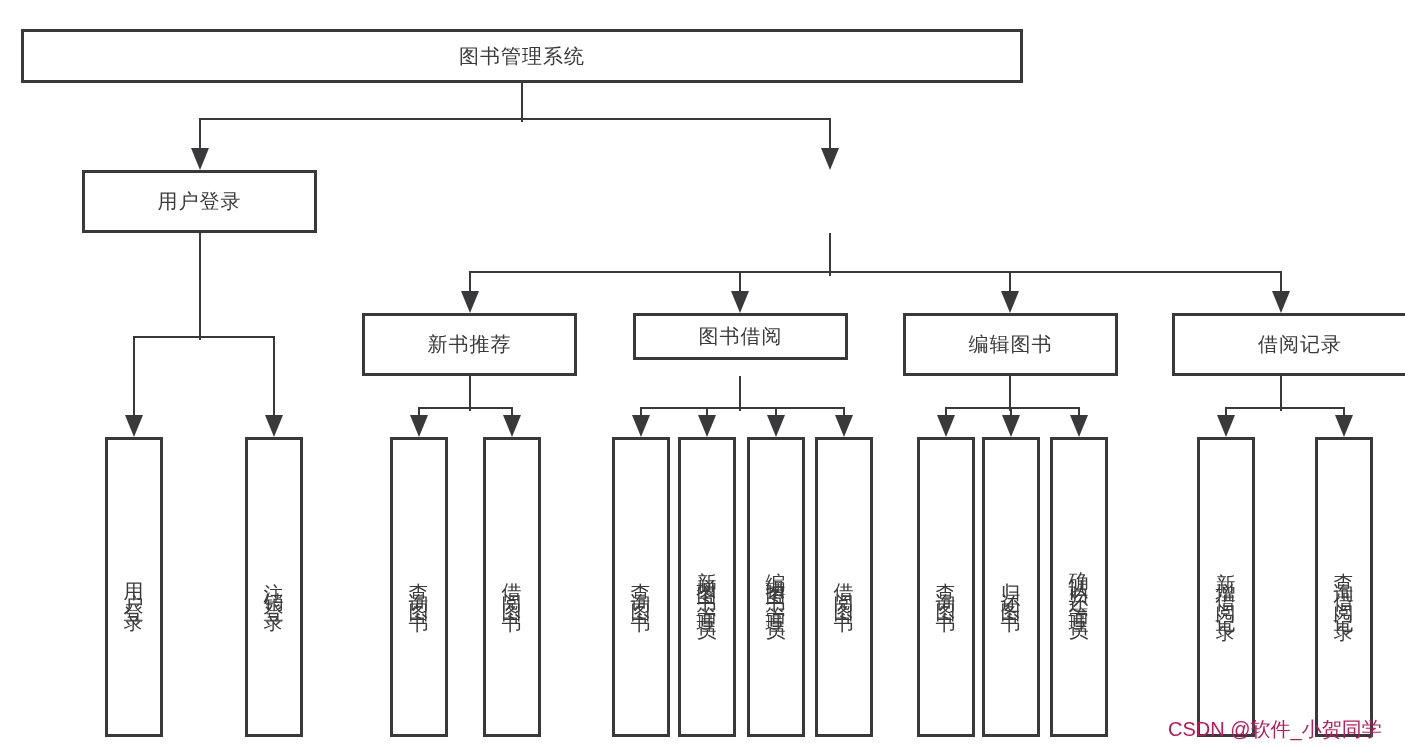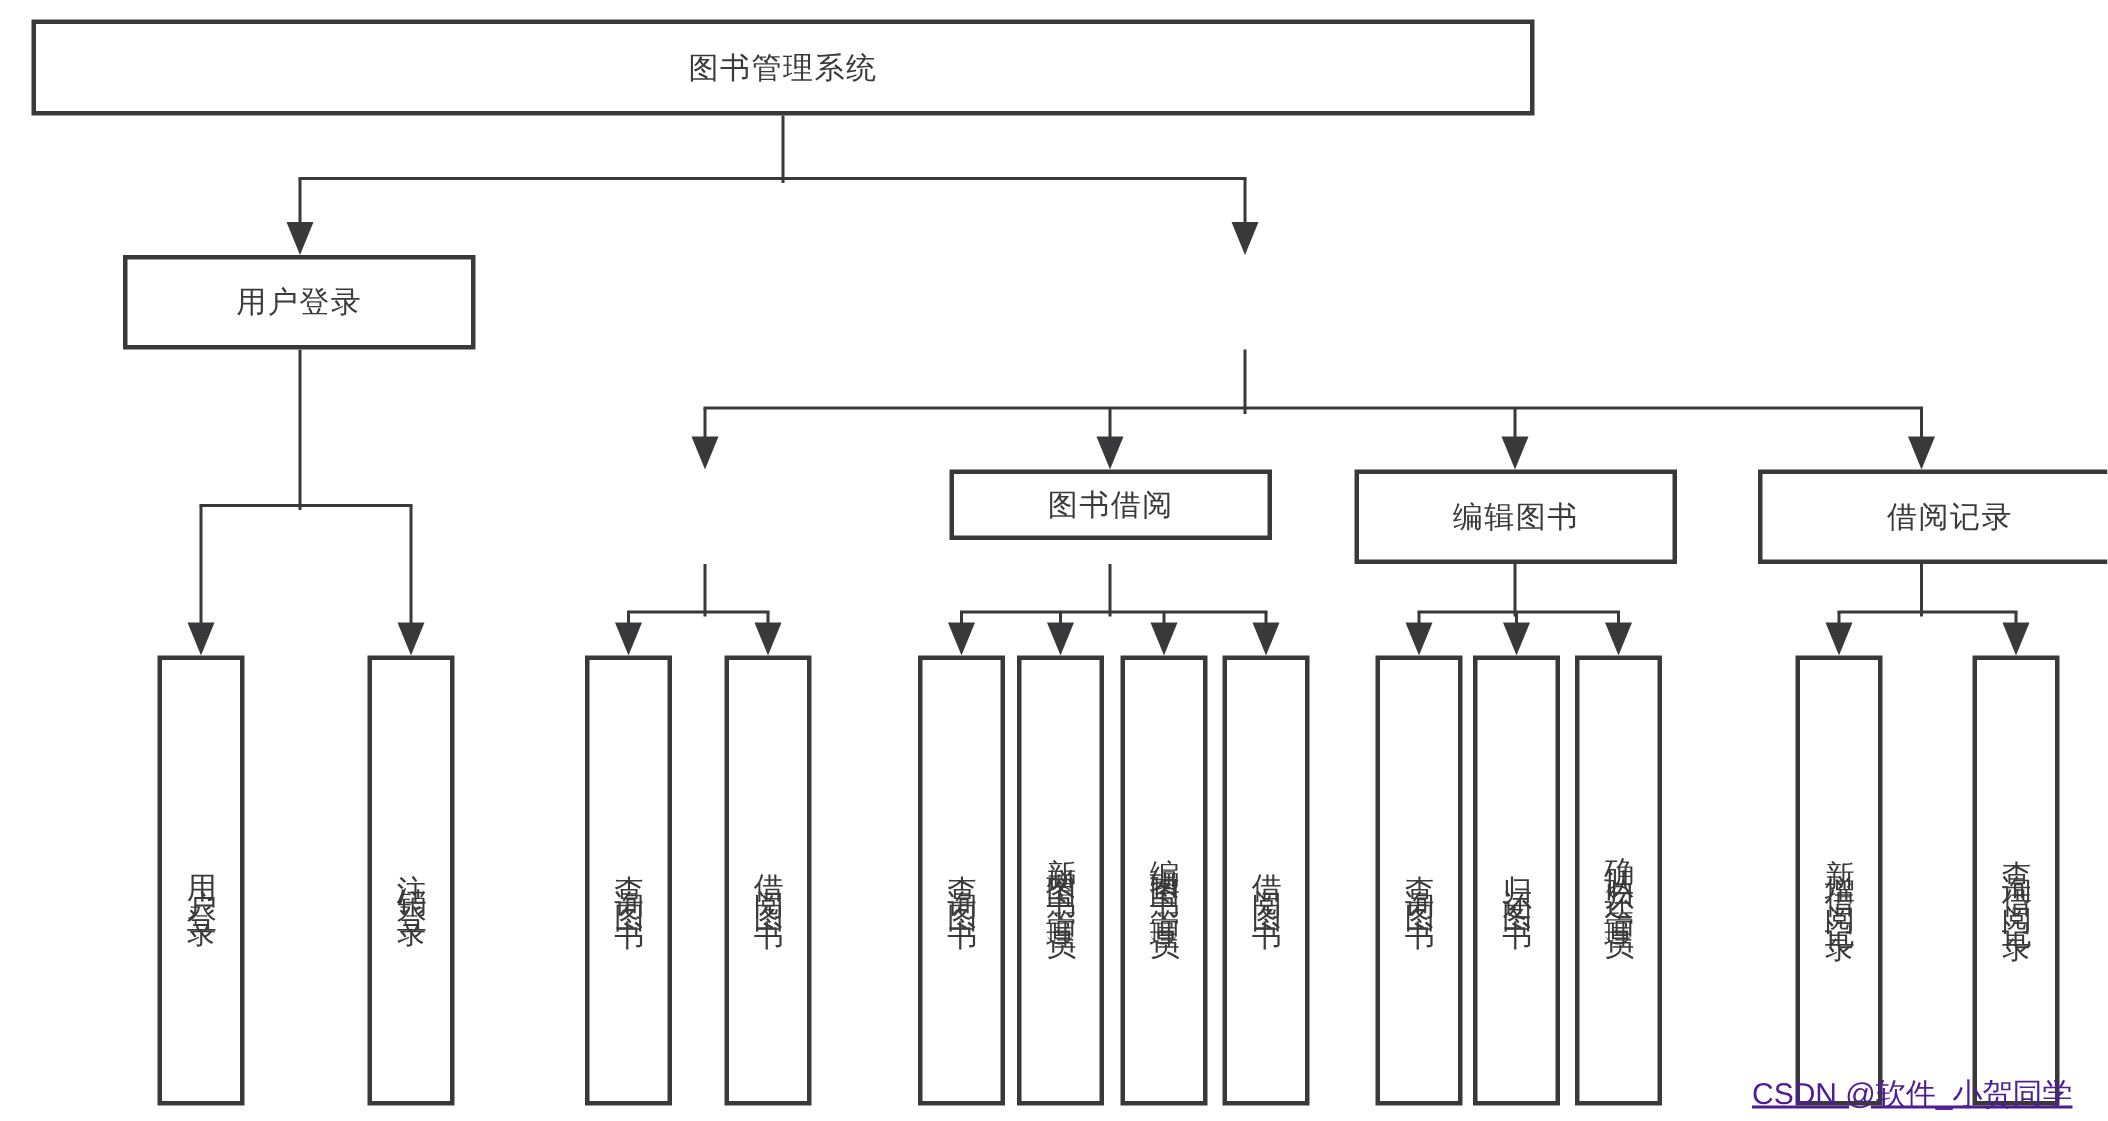--- a/index.html
+++ b/index.html
@@ -34,24 +34,23 @@
   .arrowhead{
     position:absolute;width:0;height:0;
     border-left:9px solid transparent;
     border-right:9px solid transparent;
     border-top:22px solid #39393b;
   }
   .watermark{
     position:absolute;
     left:1168px;top:716px;
     font-size:20px;
-    color:#4c1d95;
+    color:#be185d;
     white-space:nowrap;
     z-index:5;
-    text-decoration:underline;
   }
 </style>
 </head>
 <body>
 
 <div class="canvas">
 
   <div id="connectors">
       <div class="vline" style="left: 521px; top: 69px; width: 2px; height: 53px;"></div>
       <div class="vline" style="left: 199px; top: 233px; width: 2px; height: 107px;"></div>
@@ -100,28 +99,31 @@
       <div class="vline" style="left: 1010px; top: 408px; width: 2px; height: 9px;"></div>
       <div class="arrowhead" style="left: 1002px; top: 415px;"></div>
       <div class="vline" style="left: 1078px; top: 408px; width: 2px; height: 9px;"></div>
       <div class="arrowhead" style="left: 1070px; top: 415px;"></div>
       <div class="vline" style="left: 1225px; top: 408px; width: 2px; height: 9px;"></div>
       <div class="arrowhead" style="left: 1217px; top: 415px;"></div>
       <div class="vline" style="left: 1343px; top: 408px; width: 2px; height: 9px;"></div>
       <div class="arrowhead" style="left: 1335px; top: 415px;"></div>
     </div>
 
-  <div class="node box-h" style="left:21px;top:13px;width:1002px;height:64px">
+  <div class="node box-h" style="left:21px;top:29px;width:1002px;height:54px">
     <span>图书管理系统</span>
   </div>
 
   <div class="node box-h" style="left:82px;top:170px;width:235px;height:63px">
     <span>用户登录</span>
   </div>
 
+  <div class="node box-h" style="left:362px;top:313px;width:215px;height:63px">
+    <span>新书推荐</span>
+  </div>
   <div class="node box-h" style="left:633px;top:313px;width:215px;height:47px">
     <span>图书借阅</span>
   </div>
   <div class="node box-h" style="left:903px;top:313px;width:215px;height:63px">
     <span>编辑图书</span>
   </div>
   <div class="node box-h" style="left:1172px;top:313px;width:256px;height:63px">
     <span>借阅记录</span>
   </div>
 

